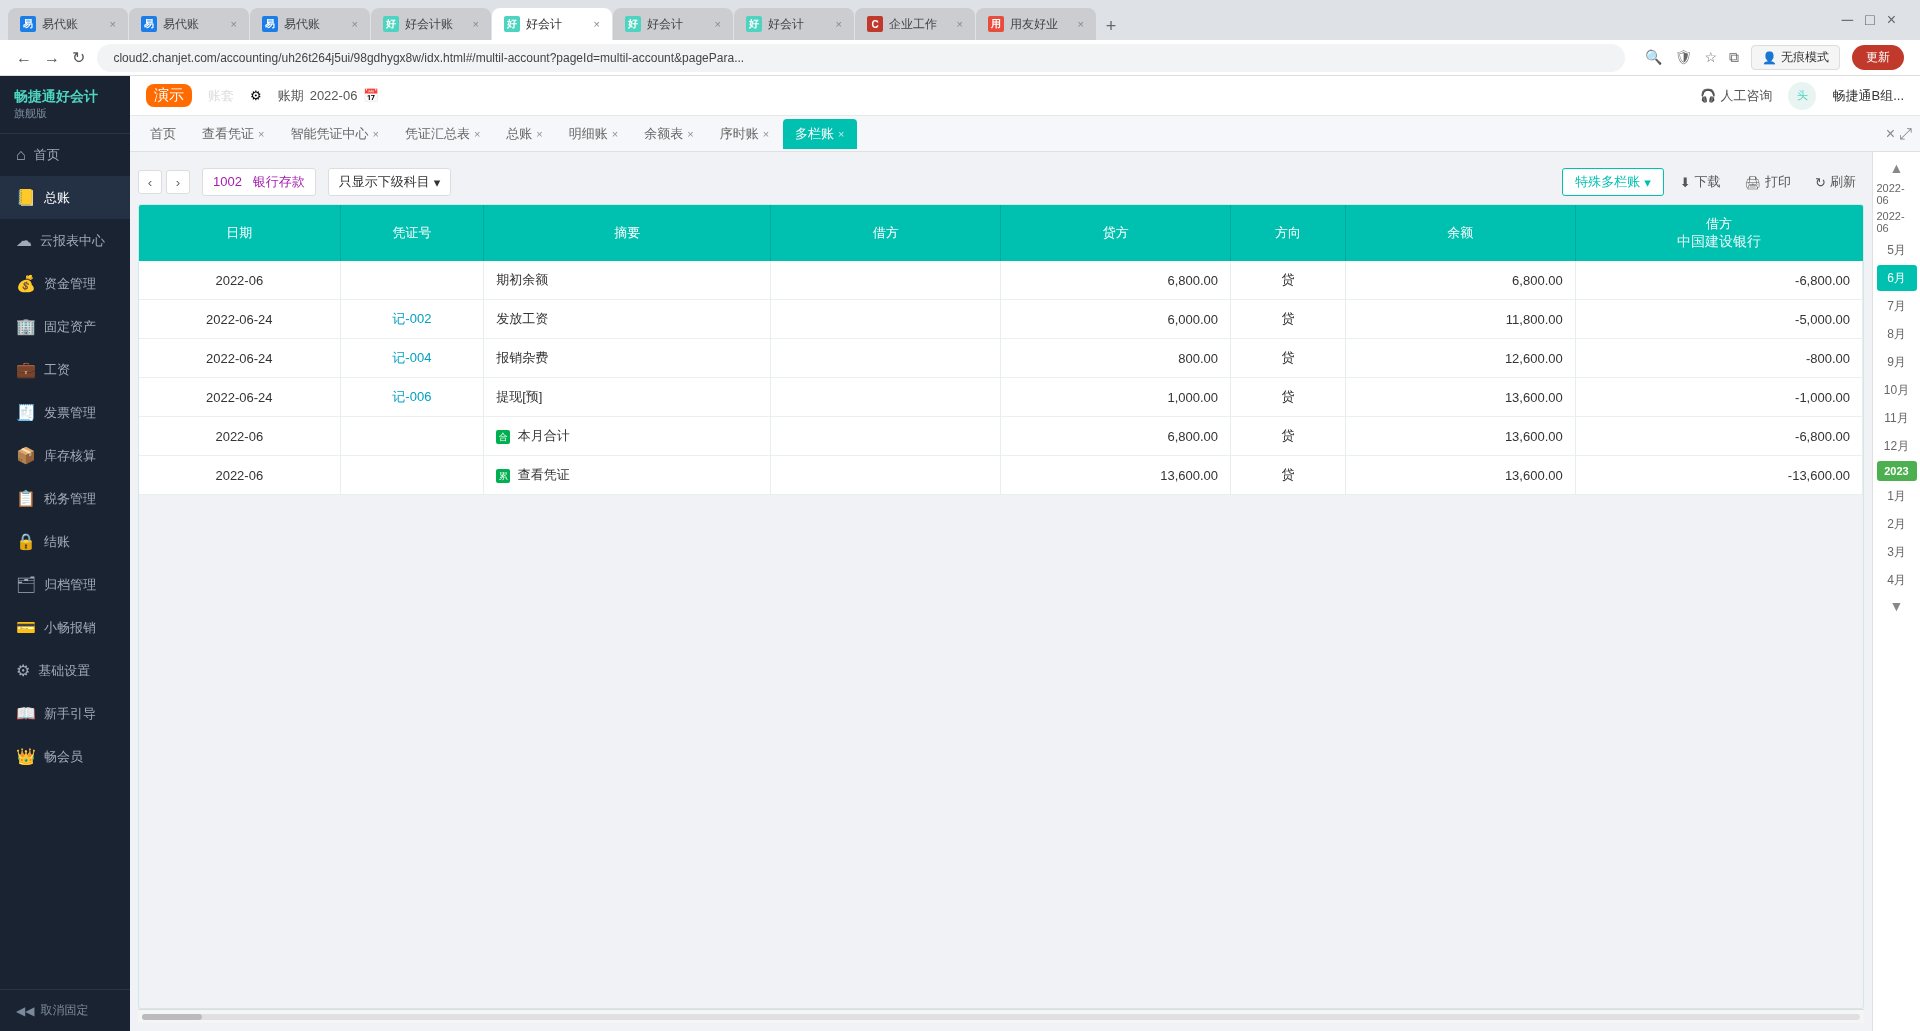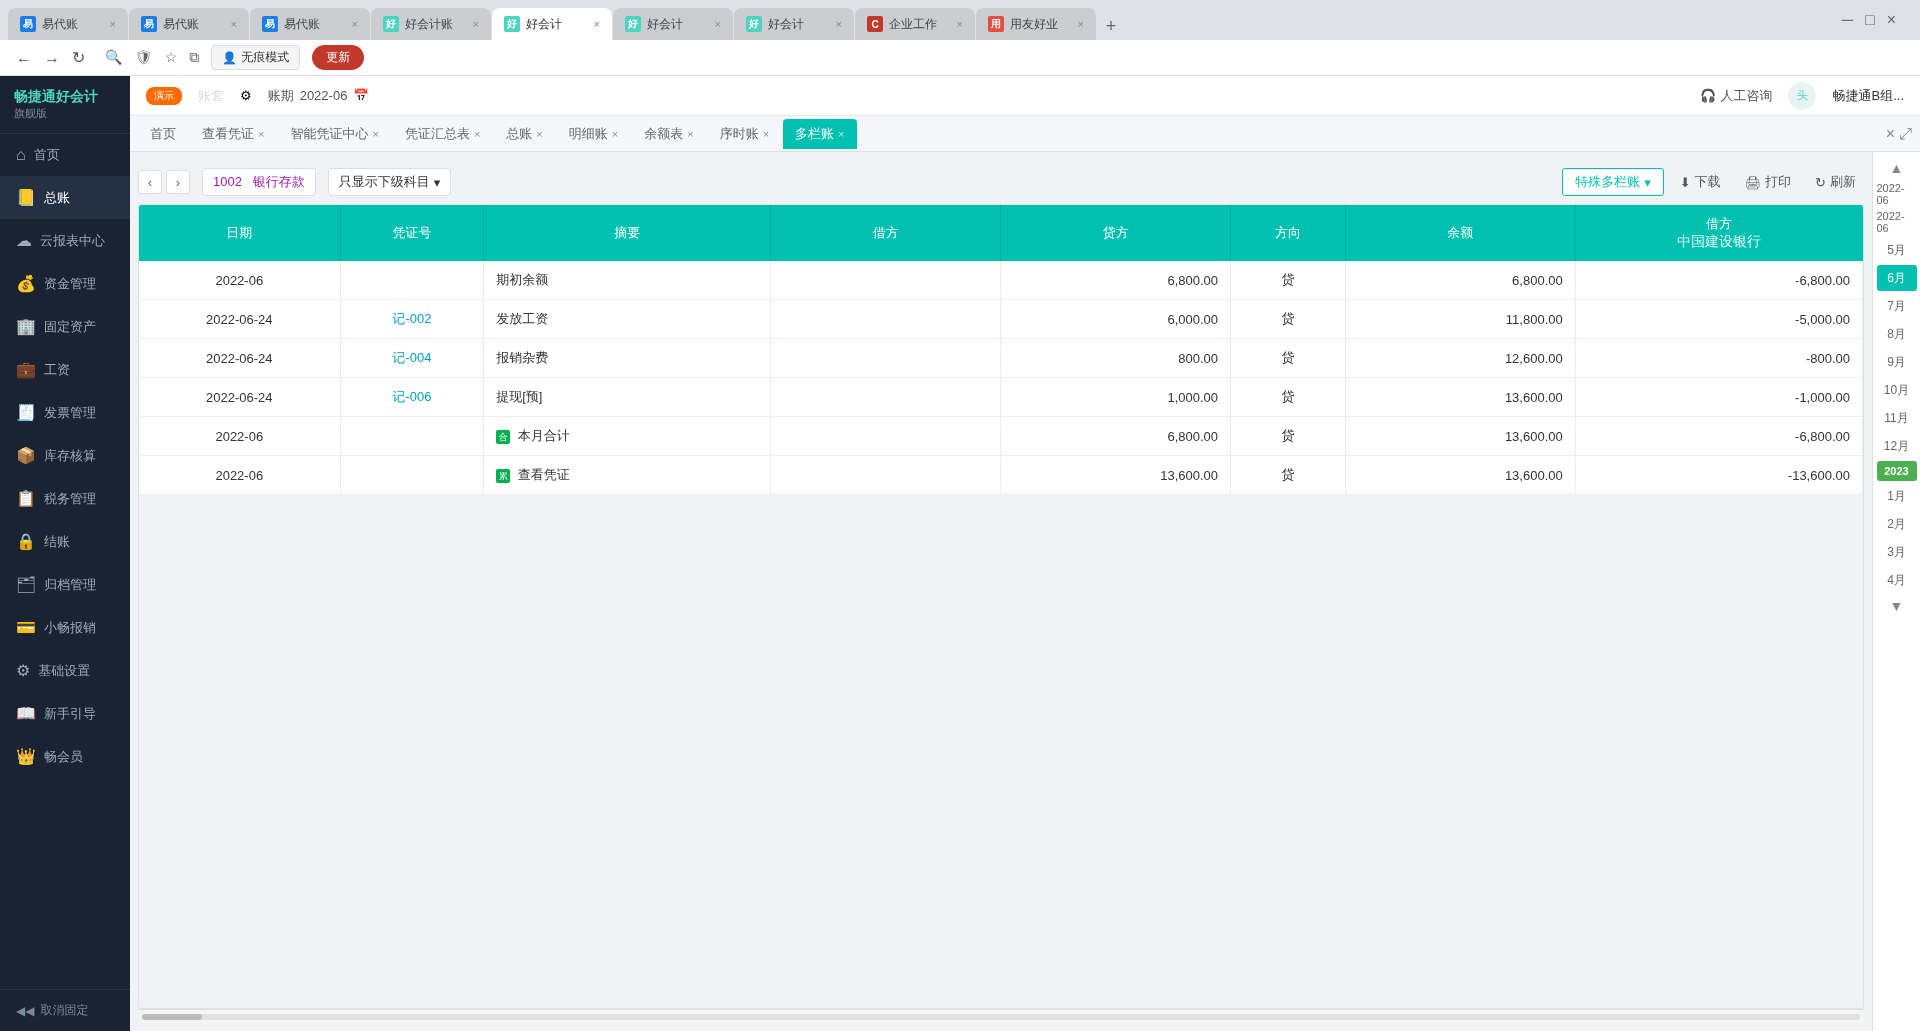--- a/index.html
+++ b/index.html
@@ -35,21 +35,21 @@
     .sidebar-item { display: flex; align-items: center; gap: 8px; padding: 12px 16px; cursor: pointer; font-size: 13px; color: #a0aab8; }
     .sidebar-item.active { background: #243044; color: #fff; }
     .sidebar-item .icon { font-size: 16px; }
     .sidebar-bottom { padding: 12px 16px; color: #7a8a9a; font-size: 12px; cursor: pointer; display: flex; align-items: center; gap: 6px; border-top: 1px solid #2a3444; }
 
     
     .main-content { flex: 1; display: flex; flex-direction: column; overflow: hidden; background: #f0f2f5; }
 
     
     .top-bar { background: #fff; height: 40px; display: flex; align-items: center; padding: 0 16px; gap: 16px; border-bottom: 1px solid #e8e8e8; flex-shrink: 0; }
-    .demo-badge { background: #ff6b00; color: white; font-size: 10px; padding: 2px 8px; border-radius: 8px; }
+    .demo-badge { background: #ff6b00; color: white; font-size: 15px; padding: 2px 8px; border-radius: 8px; }
     .top-bar-sep { color: #ddd; }
     .account-period { display: flex; align-items: center; gap: 6px; color: #555; font-size: 13px; }
     .top-bar-right { margin-left: auto; display: flex; align-items: center; gap: 16px; }
     .consult-btn { display: flex; align-items: center; gap: 4px; color: #555; font-size: 13px; cursor: pointer; }
     .user-avatar { width: 28px; height: 28px; border-radius: 50%; background: #e8f4f2; display: flex; align-items: center; justify-content: center; font-size: 11px; color: #4dd4c0; }
     .user-name { font-size: 13px; color: #333; }
 
     
     .tabs-bar { background: #f5f7fa; height: 36px; display: flex; align-items: center; padding: 0 8px; border-bottom: 1px solid #e0e0e0; flex-shrink: 0; gap: 2px; }
     .page-tab { display: flex; align-items: center; gap: 4px; padding: 6px 12px; font-size: 13px; color: #666; cursor: pointer; border-radius: 4px 4px 0 0; white-space: nowrap; }
@@ -155,20 +155,21 @@
     <span style="font-size:16px;color:#666;cursor:pointer;">─</span>
     <span style="font-size:16px;color:#666;cursor:pointer;">□</span>
     <span style="font-size:16px;color:#666;cursor:pointer;">×</span>
   </div>
 </div>
 
 <div class="address-bar">
   <span class="nav-btn">←</span>
   <span class="nav-btn">→</span>
   <span class="nav-btn">↻</span>
+  <div class="url-box">cloud2.chanjet.com/accounting/uh26t264j5ui/98gdhygx8w/idx.html#/multil-account?pageId=multil-account&amp;pagePara...</div>
   <div class="addr-icons">
     <span>🔍</span>
     <span>🛡</span>
     <span>☆</span>
     <span>⧉</span>
   </div>
   <div class="wuhen-btn">
     <span>👤</span>
     <span>无痕模式</span>
   </div>

